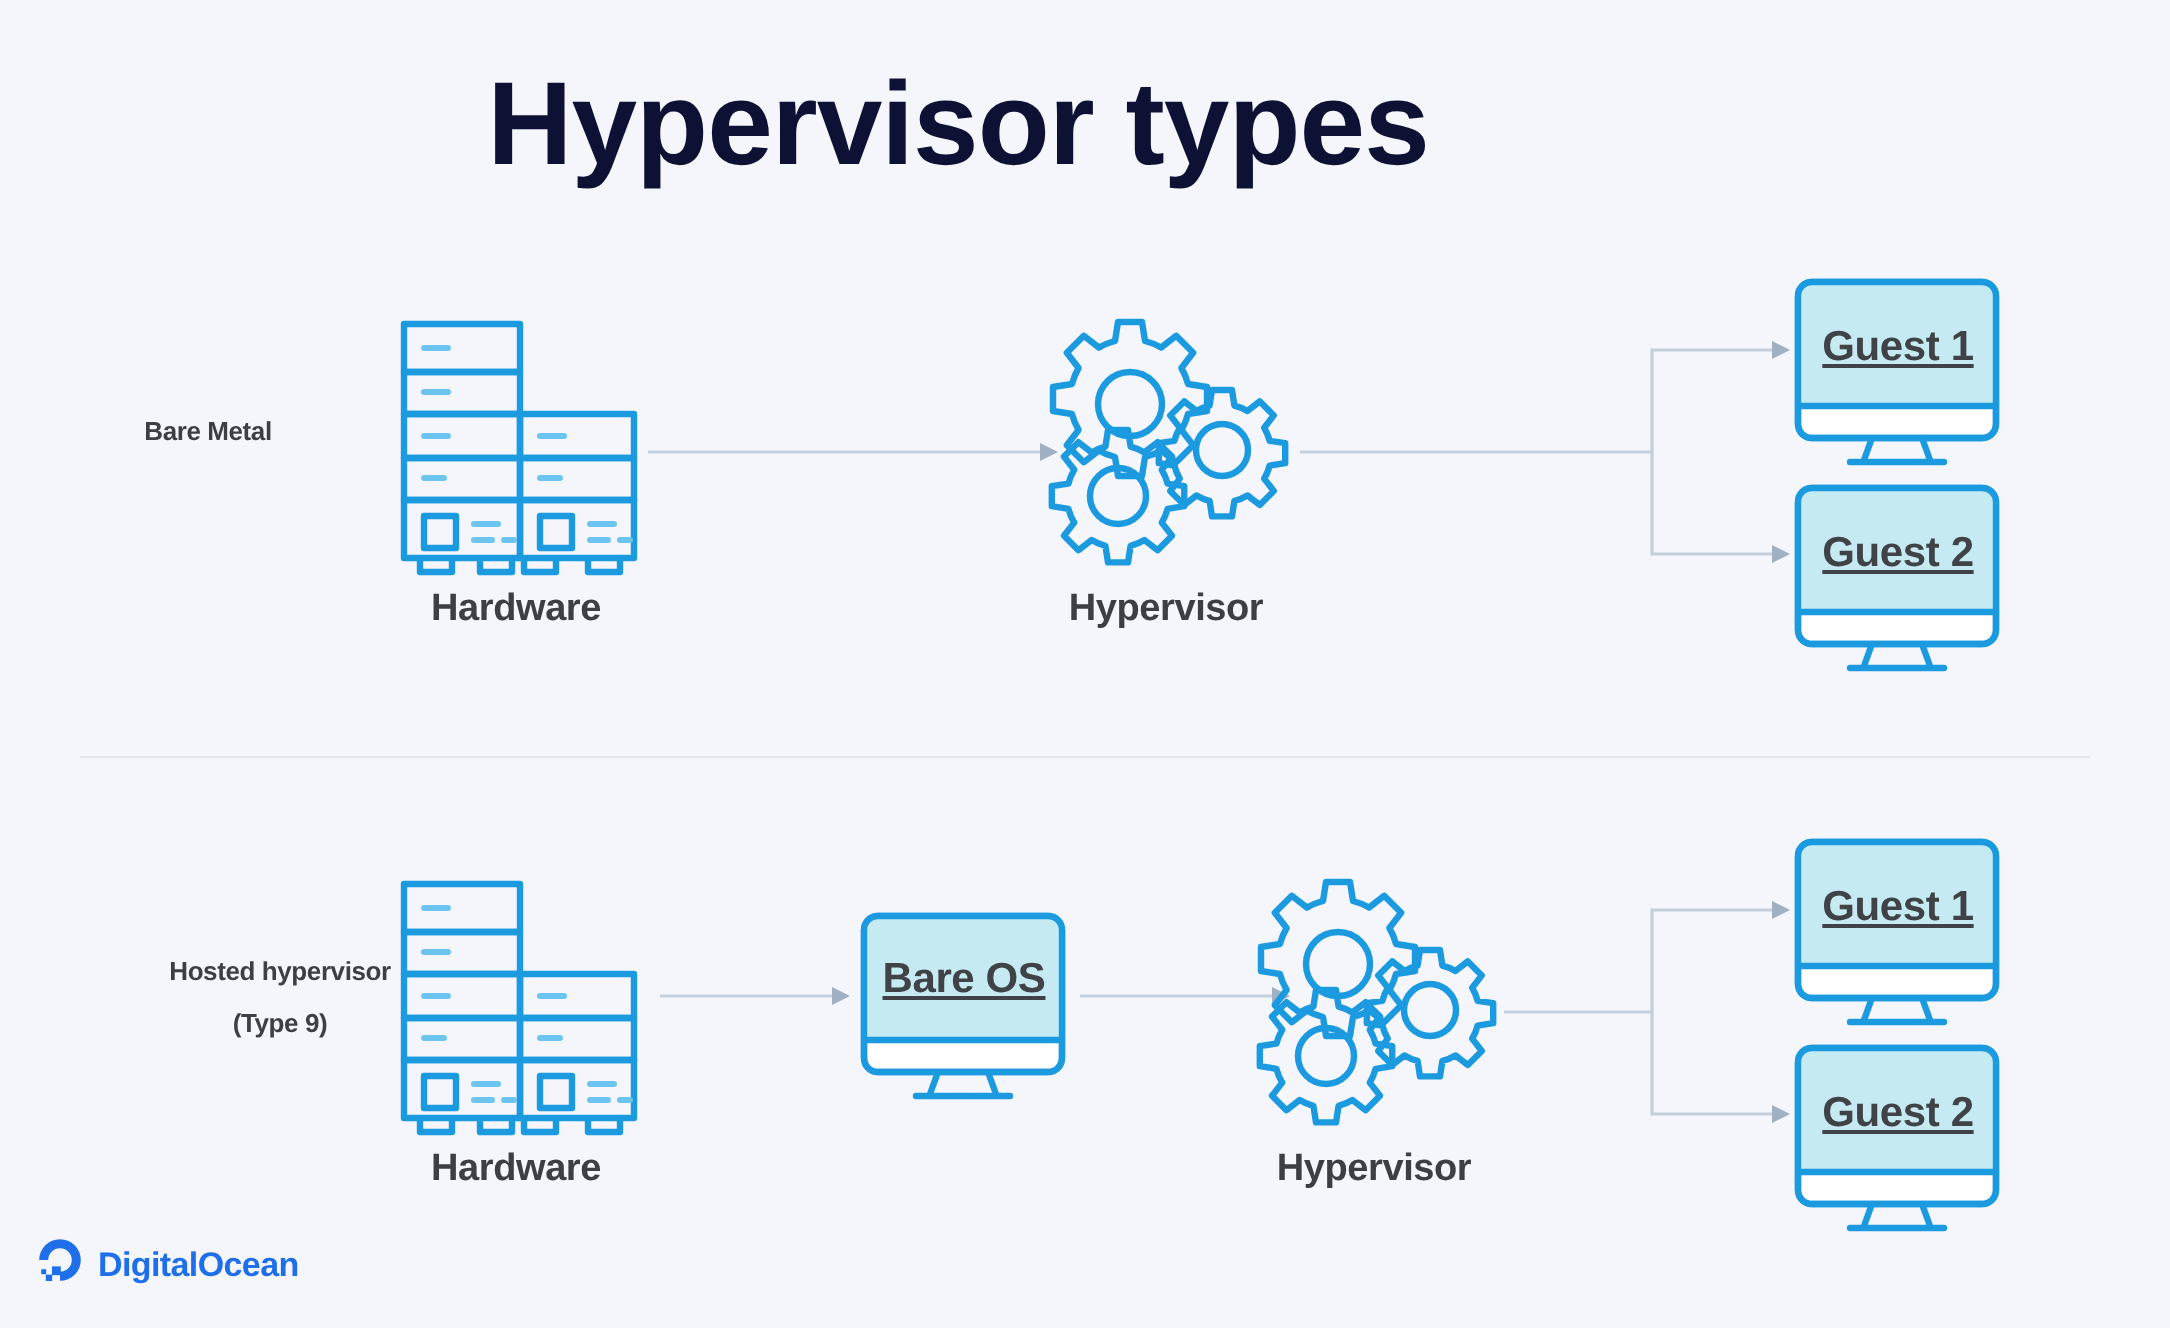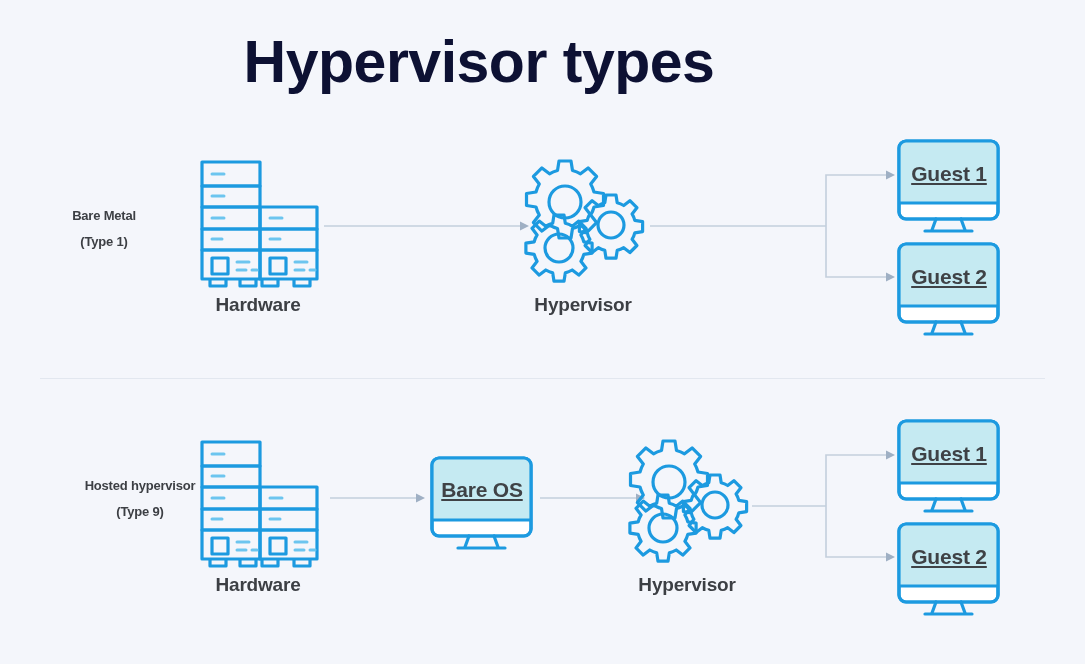--- a/index.html
+++ b/index.html
@@ -109,21 +109,20 @@
 </style>
 </head>
 <body>
 
 <div id="stage">
 
   <div class="title">Hypervisor types</div>
 
   <div class="row-label" id="label-row1">
     <span>Bare Metal</span>
-    <span class="l2">(Type 1)</span>
   </div>
 
   <div class="node" style="left:196px; top:156px;">
     <svg width="128" height="130" viewBox="0 0 128 130">
       <g fill="none" stroke="#1c9ae0" stroke-width="3.2" stroke-linejoin="round">
 
         <rect x="6" y="6" width="58" height="24"></rect>
         <rect x="6" y="30" width="58" height="21"></rect>
         <rect x="6" y="51" width="58" height="22"></rect>
         <rect x="6" y="73" width="58" height="21"></rect>
@@ -331,14 +330,25 @@
       <rect x="5" y="5" width="99" height="78" rx="7" ry="7" fill="#ffffff" stroke="#1c9ae0" stroke-width="3.2"></rect>
       <path d="M8.5 5 h92 a4 4 0 0 1 3.5 4 V67 H5 V9 a4 4 0 0 1 3.5 -4 Z" fill="#c5eaf2"></path>
       <rect x="5" y="5" width="99" height="78" rx="7" ry="7" fill="none" stroke="#1c9ae0" stroke-width="3.2"></rect>
       <line x1="5" y1="67" x2="104" y2="67" stroke="#1c9ae0" stroke-width="3.2"></line>
       <path d="M42 83 L38 94 M67 83 L71 94" stroke="#1c9ae0" stroke-width="3.2" fill="none" stroke-linecap="round"></path>
       <line x1="31" y1="95" x2="78" y2="95" stroke="#1c9ae0" stroke-width="3.2" stroke-linecap="round"></line>
     </svg>
   </div>
   <div class="screen-text" style="left:894px; top:545px; width:110px;">Guest 2</div>
 
+  <div class="brand">
+    <span>
+      <svg width="24" height="24" viewBox="0 0 24 24">
+        <path d="M12 1.6 A10.4 10.4 0 0 1 12 22.4 V17.9 A5.9 5.9 0 1 0 6.1 12 H1.6 A10.4 10.4 0 0 1 12 1.6 Z" fill="#1f6feb"></path>
+        <rect x="8.0" y="15.2" width="4.4" height="4.4" fill="#1f6feb"></rect>
+        <rect x="4.9" y="19.3" width="3.2" height="3.2" fill="#1f6feb"></rect>
+        <rect x="2.6" y="16.6" width="2.5" height="2.5" fill="#1f6feb"></rect>
+      </svg>
+    </span>
+    <span class="brand-name">DigitalOcean</span>
+  </div>
 
 </div>
 
 </body></html>

